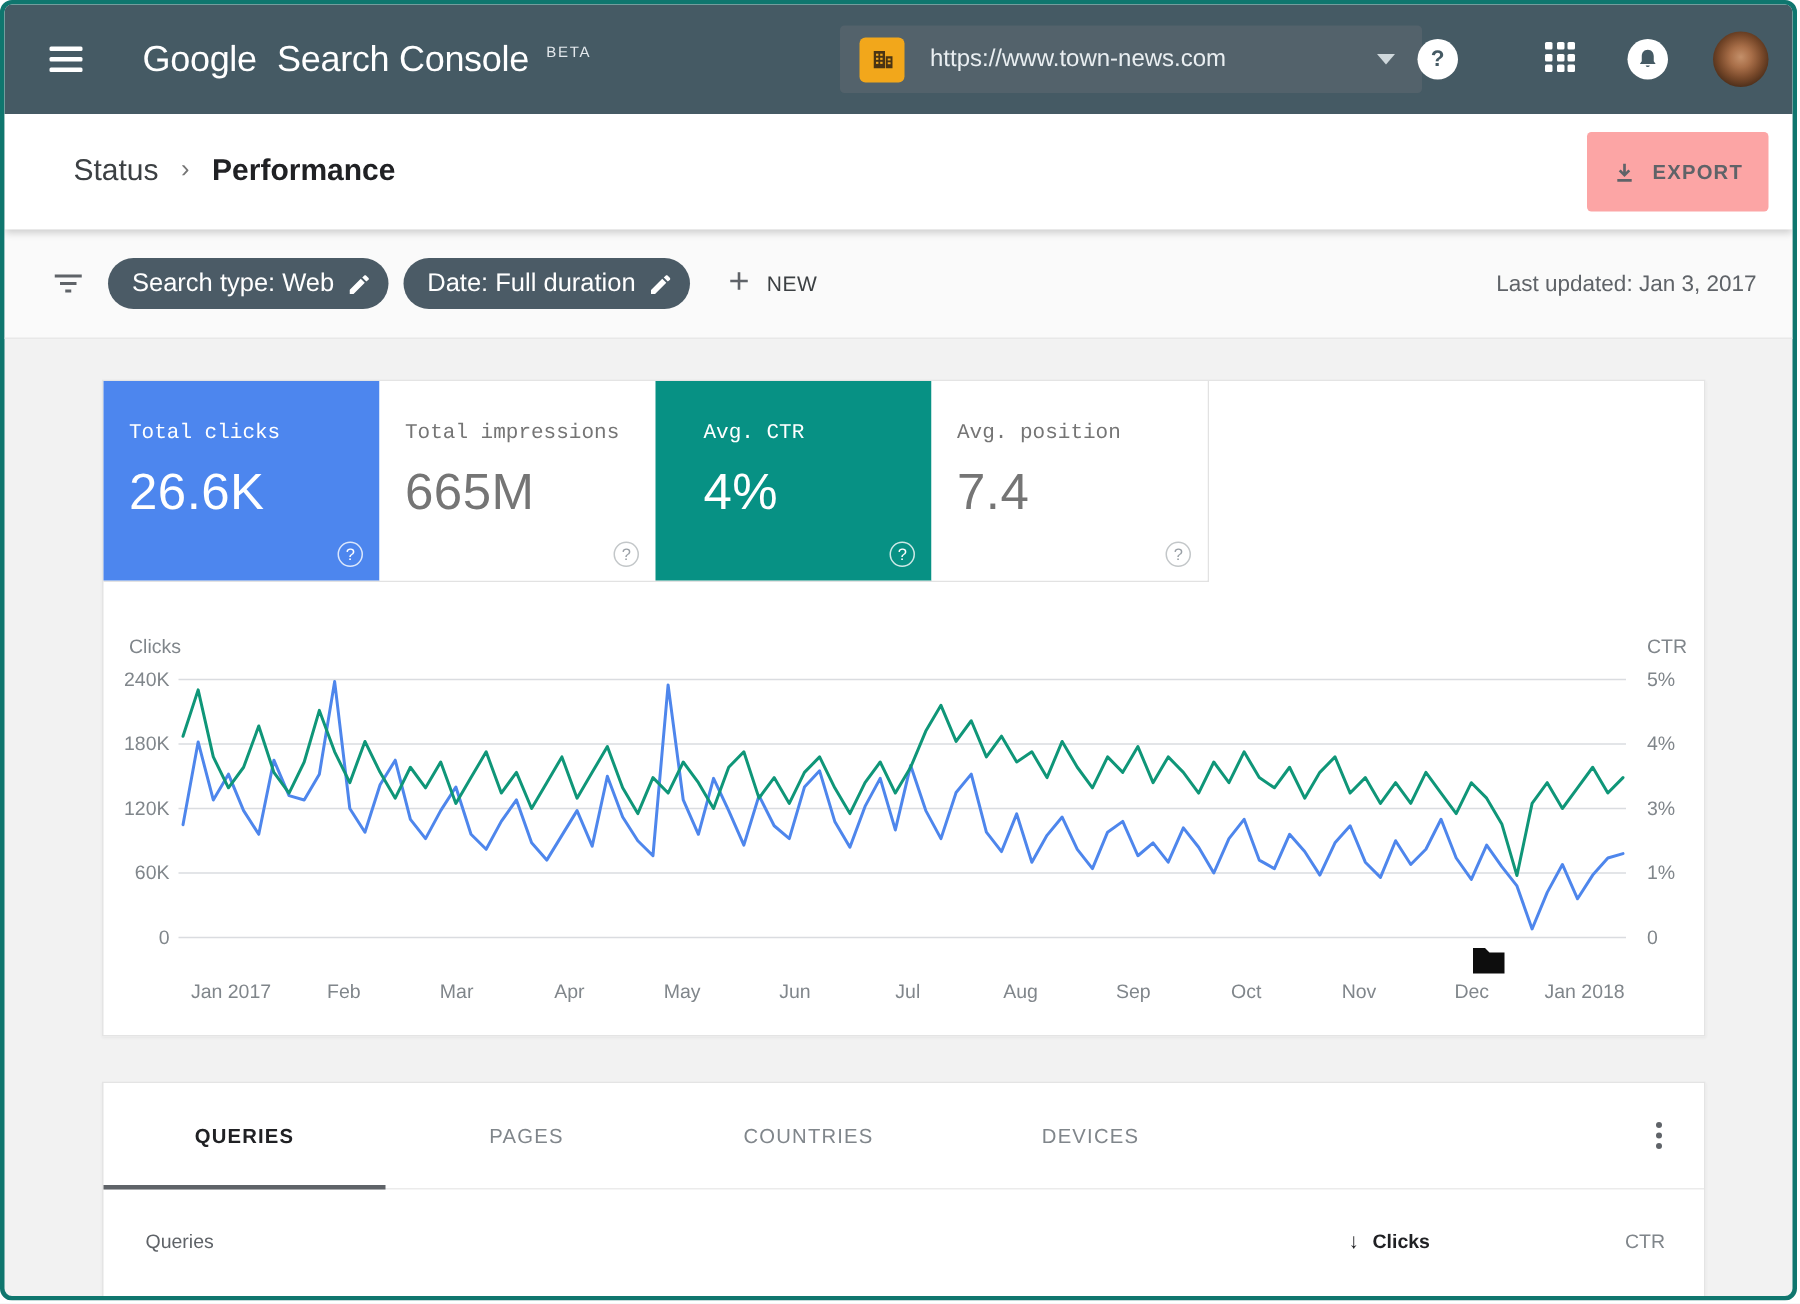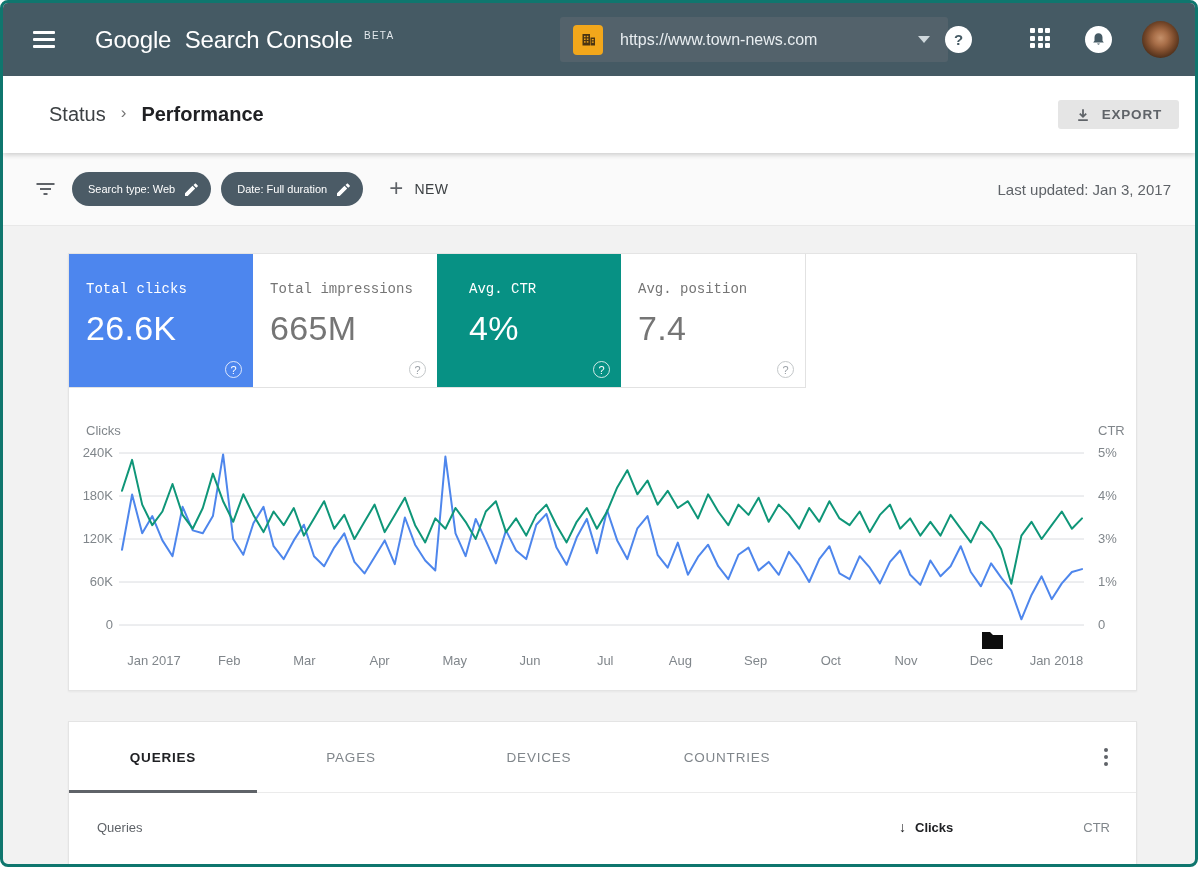--- a/index.html
+++ b/index.html
@@ -23,26 +23,26 @@
   .apps-grid i { background:#fff; border-radius:1px; }
   .bell { margin-right:30px; }
   .avatar { width:37px; height:37px; border-radius:50%; cursor:pointer;
     background: radial-gradient(circle at 50% 46%, #c4906a 0%, #a96f49 26%, #7a4a2b 52%, #4e2f1a 74%, #3a2214 100%); }
 
   
   .crumb-row { height:77px; background:#fff; display:flex; align-items:center; position:relative; z-index:4; box-shadow:0 2px 5px rgba(0,0,0,0.18); }
   .crumb { margin-left:46px; font-size:20px; color:#3c4043; display:flex; align-items:flex-start; }
   .crumb .sep { margin:0 15px; color:#757575; font-size:17px; }
   .crumb .page { font-weight:700; color:#202124; }
-  .export-btn { position:absolute; right:16px; height:29px; padding:0 17px; background:#e5e5e5; border-radius:3px; display:flex; align-items:center; gap:11px; color:#5f6368; font-size:13.5px; font-weight:600; letter-spacing:0.8px; cursor:pointer; }
+  .export-btn { position:absolute; right:16px; height:53px; padding:0 17px; background:#fca5a5; border-radius:3px; display:flex; align-items:center; gap:11px; color:#5f6368; font-size:13.5px; font-weight:600; letter-spacing:0.8px; cursor:pointer; }
 
   
   .filter-row { height:73px; background:#fafafa; border-bottom:1px solid #e8e8e8; display:flex; align-items:center; position:relative; z-index:3; }
   .filter-glyph { margin-left:32px; cursor:pointer; display:flex; }
-  .chip { margin-left:16px; height:34px; background:#4b5b66; border-radius:17px; color:#fff; font-size:11px; display:flex; align-items:center; padding:0 13px 0 16px; gap:10px; cursor:pointer; white-space:nowrap; }
+  .chip { margin-left:16px; height:34px; background:#4b5b66; border-radius:17px; color:#fff; font-size:17px; display:flex; align-items:center; padding:0 13px 0 16px; gap:10px; cursor:pointer; white-space:nowrap; }
   .chip + .chip { margin-left:10px; }
   .new-btn { margin-left:26px; display:flex; align-items:center; gap:11px; color:#3c4043; font-size:14px; font-weight:500; letter-spacing:0.4px; cursor:pointer; }
   .plus { font-size:24px; font-weight:300; color:#5f6368; line-height:1; position:relative; top:-1px; }
   .last-updated { margin-left:auto; margin-right:24px; font-size:15px; color:#5f6368;text-align:center; }
 
   
   .main { padding:27px 0 0 65px; }
   .card { width:1069px; background:#fff; border:1px solid #e4e4e4; box-shadow:0 1px 2px rgba(0,0,0,0.05); }
   .chart-card { height:438px; }
   .tiles { display:flex; width:737px; border-right:1px solid #e2e2e2; border-bottom:1px solid #e2e2e2; }
@@ -234,22 +234,22 @@
             <polyline points="53.0,102.8 63.1,71.9 73.2,116.6 83.3,137.2 93.4,123.5 103.5,96.0 113.6,126.9 123.7,140.7 133.8,120.0 143.9,85.6 154.1,113.2 164.2,133.8 174.3,106.3 184.4,126.9 194.5,144.1 204.6,123.5 214.7,137.2 224.8,120.0 234.9,147.6 245.0,130.4 255.1,113.2 265.2,140.7 275.3,126.9 285.4,151.0 295.5,133.8 305.6,116.6 315.7,144.1 325.8,126.9 335.9,109.7 346.1,137.2 356.2,154.4 366.3,130.4 376.4,140.7 386.5,120.0 396.6,133.8 406.7,151.0 416.8,123.5 426.9,113.2 437.0,144.1 447.1,130.4 457.2,147.6 467.3,126.9 477.4,116.6 487.5,137.2 497.6,154.4 507.7,133.8 517.8,120.0 527.9,140.7 538.1,123.5 548.2,99.4 558.3,82.2 568.4,106.3 578.5,92.5 588.6,116.6 598.7,102.8 608.8,120.0 618.9,113.2 629.0,130.4 639.1,106.3 649.2,123.5 659.3,137.2 669.4,116.6 679.5,126.9 689.6,109.7 699.7,133.8 709.8,116.6 719.9,126.9 730.1,140.7 740.2,120.0 750.3,133.8 760.4,113.2 770.5,130.4 780.6,137.2 790.7,123.5 800.8,144.1 810.9,126.9 821.0,116.6 831.1,140.7 841.2,130.4 851.3,147.6 861.4,133.8 871.5,147.6 881.6,126.9 891.7,140.7 901.8,154.4 911.9,133.8 922.1,144.1 932.2,161.3 942.3,195.7 952.4,147.6 962.5,133.8 972.6,151.0 982.7,137.2 992.8,123.5 1002.9,140.7 1013.0,130.4" fill="none" stroke="#0f9678" stroke-width="2" stroke-linejoin="round" stroke-linecap="round"></polyline>
             <path d="M913,244 h8 l3,3 h10 v14 h-21 z" fill="#0d0d0d"></path>
           </svg>
       </div>
     </div>
 
     <div class="card table-card">
       <div class="tabs">
         <div class="tab active">QUERIES</div>
         <div class="tab">PAGES</div>
+        <div class="tab">COUNTRIES</div>
         <div class="tab">DEVICES</div>
-        <div class="tab">COUNTRIES</div>
         <div class="dots">
             <i></i>
             <i></i>
             <i></i>
           </div>
       </div>
       <div class="thead">
         <div class="th-queries">Queries</div>
         <div class="th-clicks">
           <span class="arrow">↓</span>

